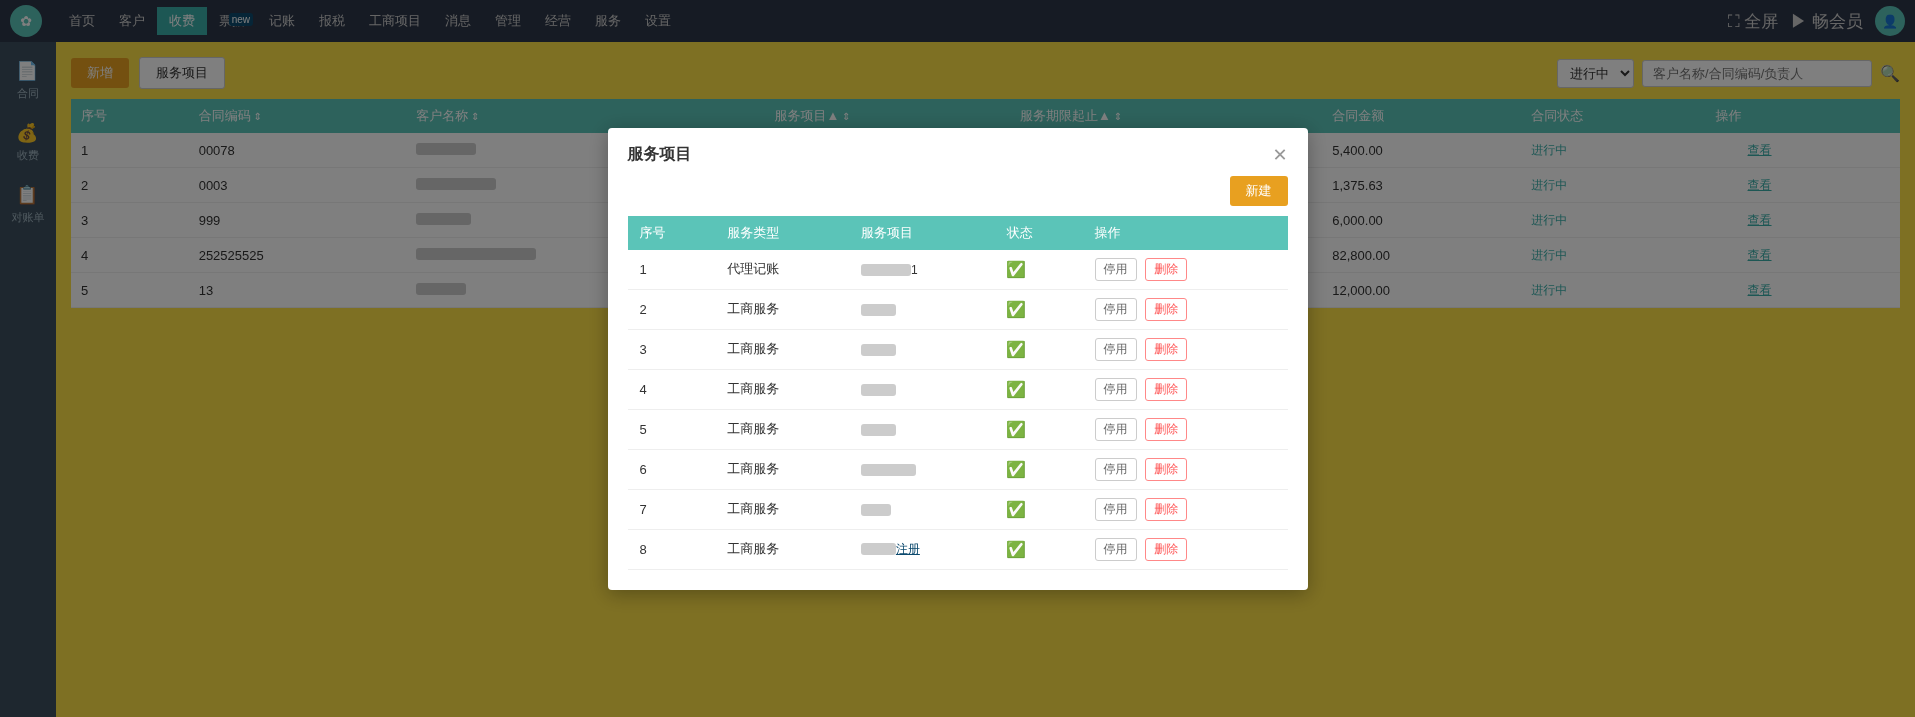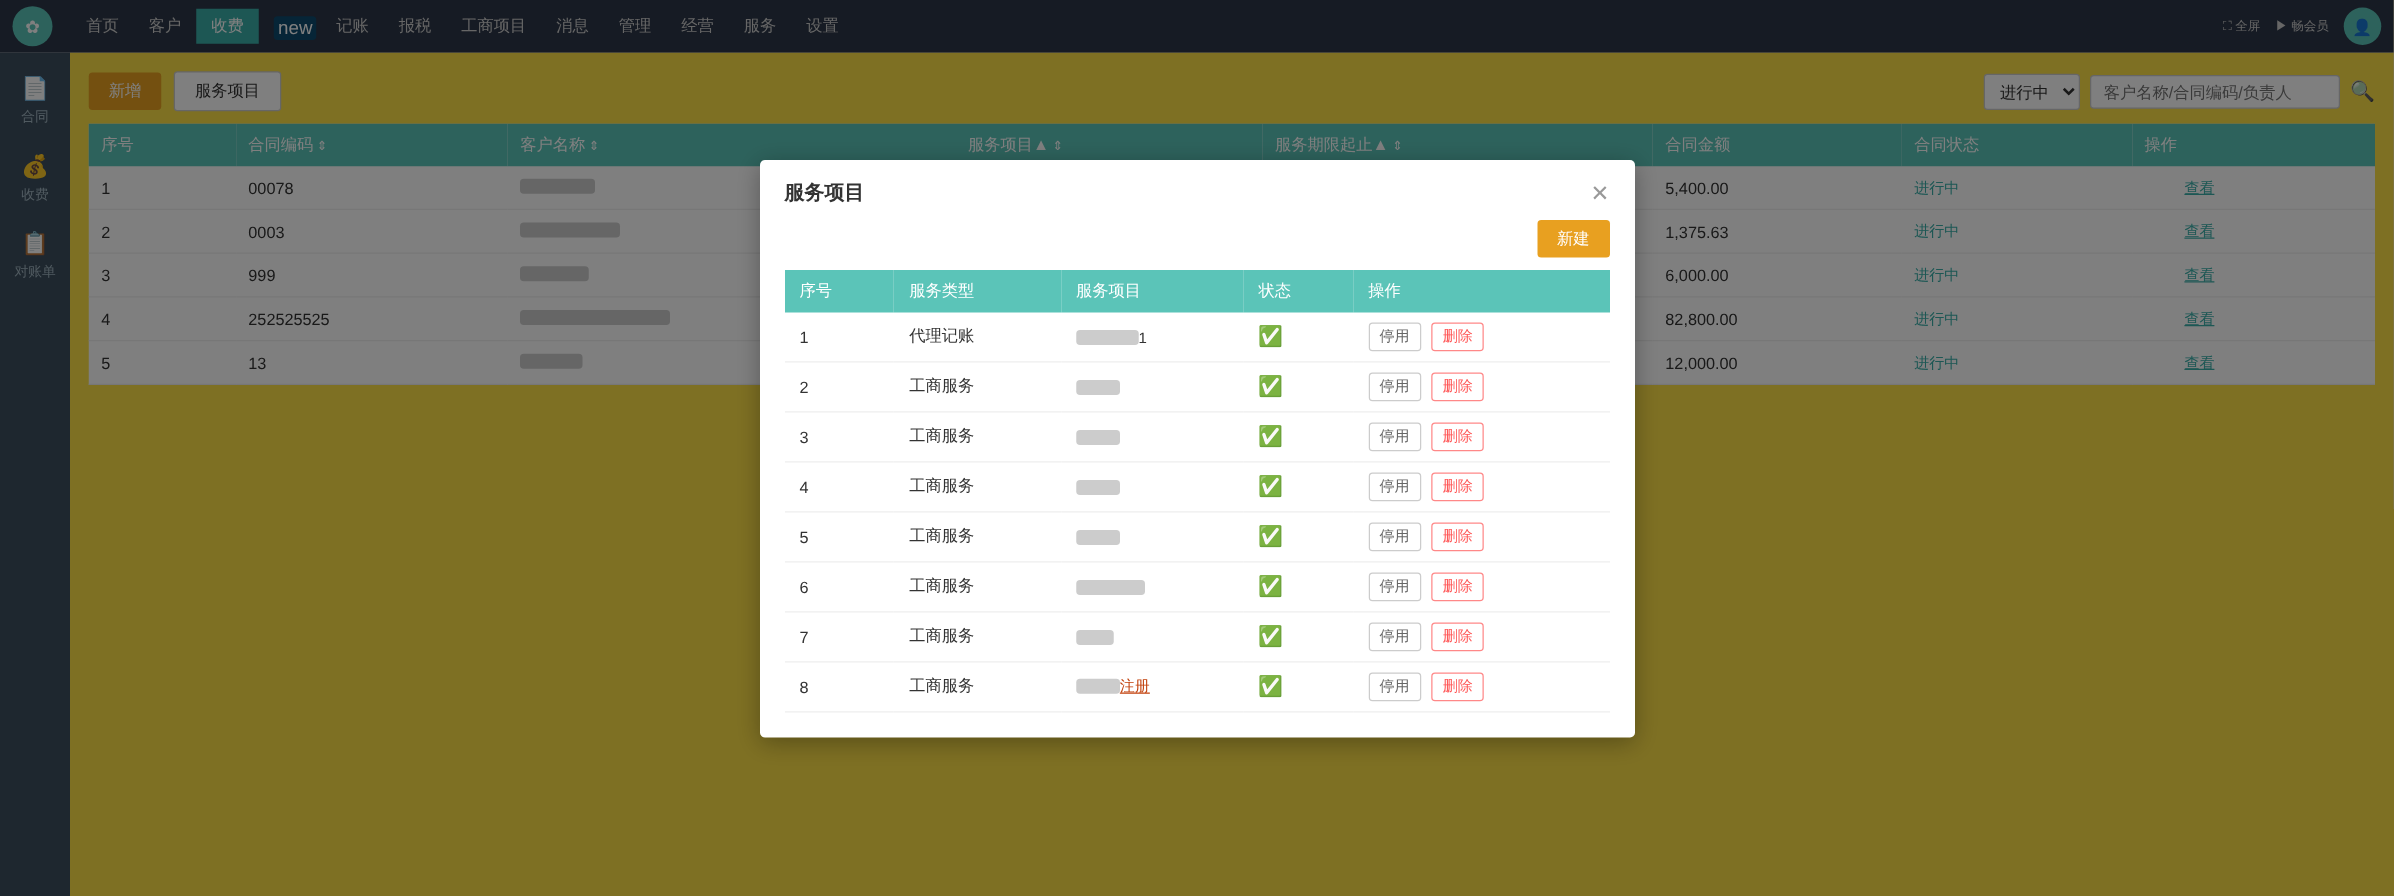--- a/index.html
+++ b/index.html
@@ -15,30 +15,30 @@
       display: flex; align-items: center; justify-content: center;
       color: white; font-size: 14px; margin-right: 15px; flex-shrink: 0;
     }
     .top-nav .nav-item {
       padding: 0 12px; height: 28px; display: flex; align-items: center;
       color: #ccc; cursor: pointer; font-size: 13px; position: relative;
     }
     .top-nav .nav-item.active { background: #3aafa9; color: white; }
     .top-nav .nav-item .badge {
       position: absolute; top: 6px; right: 4px; background: #0c4a6e;
-      color: white; font-size: 15px; padding: 1px 3px; border-radius: 3px; text-align: center;
+      color: white; font-size: 10px; padding: 1px 3px; border-radius: 3px; text-align: center;
     }
     .top-nav-right {
       margin-left: auto; display: flex; align-items: center; gap: 12px; color: #ccc;
     }
     .top-nav-right .avatar {
       width: 30px; height: 30px; border-radius: 50%; background: #5bc4b8;
       display: flex; align-items: center; justify-content: center; color: white; font-size: 13px;
     }
-    .top-nav-right span { font-size: 10px; cursor: pointer; }
+    .top-nav-right span { font-size: 17px; cursor: pointer; }
 
     
     .layout { display: flex; height: calc(100vh - 42px); }
 
     
     .left-sidebar {
       width: 56px; background: #3d4f5e; display: flex; flex-direction: column;
       align-items: center; padding-top: 10px; gap: 5px;
     }
     .sidebar-item {
@@ -63,21 +63,21 @@
       background: white; color: #333; border: 1px solid #ccc; padding: 6px 16px;
       border-radius: 3px; cursor: pointer; font-size: 13px;
     }
     .toolbar-right { margin-left: auto; display: flex; align-items: center; gap: 8px; }
     .status-select {
       padding: 5px 8px; border: 1px solid #ccc; border-radius: 3px;
       background: white; color: #333; font-size: 13px;
     }
     .search-input {
       padding: 5px 10px; border: 1px solid #ccc; border-radius: 3px;
-      width: 200px; font-size: 13px; color: #999;
+      width: 230px; font-size: 13px; color: #999;
     }
     .search-btn {
       background: none; border: none; cursor: pointer; color: #666; font-size: 16px;
     }
 
     
     .data-table { width: 100%; border-collapse: collapse; background: white; }
     .data-table th {
       background: #5bc4b8; color: white; padding: 8px 10px; text-align: left;
       font-weight: normal; font-size: 13px;
@@ -343,21 +343,21 @@
     <td><span style="background:#ccc;display:inline-block;height:12px;border-radius:3px;width:30px;vertical-align:middle;"></span></td>
     <td><span class="check-icon">✅</span></td>
     <td>
       <button class="btn-disable">停用</button>
       <button class="btn-delete">删除</button>
     </td>
   </tr>
             <tr>
     <td>8</td>
     <td>工商服务</td>
-    <td><span style="background:#ccc;display:inline-block;height:12px;border-radius:3px;width:35px;vertical-align:middle;"></span><span style="color:#c2410c;font-size:12px;text-decoration:underline;">注册</span></td>
+    <td><span style="background:#ccc;display:inline-block;height:12px;border-radius:3px;width:35px;vertical-align:middle;"></span><span style="color:#0c4a6e;font-size:12px;text-decoration:underline;">注册</span></td>
     <td><span class="check-icon">✅</span></td>
     <td>
       <button class="btn-disable">停用</button>
       <button class="btn-delete">删除</button>
     </td>
   </tr>
           </tbody>
       </table>
     </div>
   </div>

